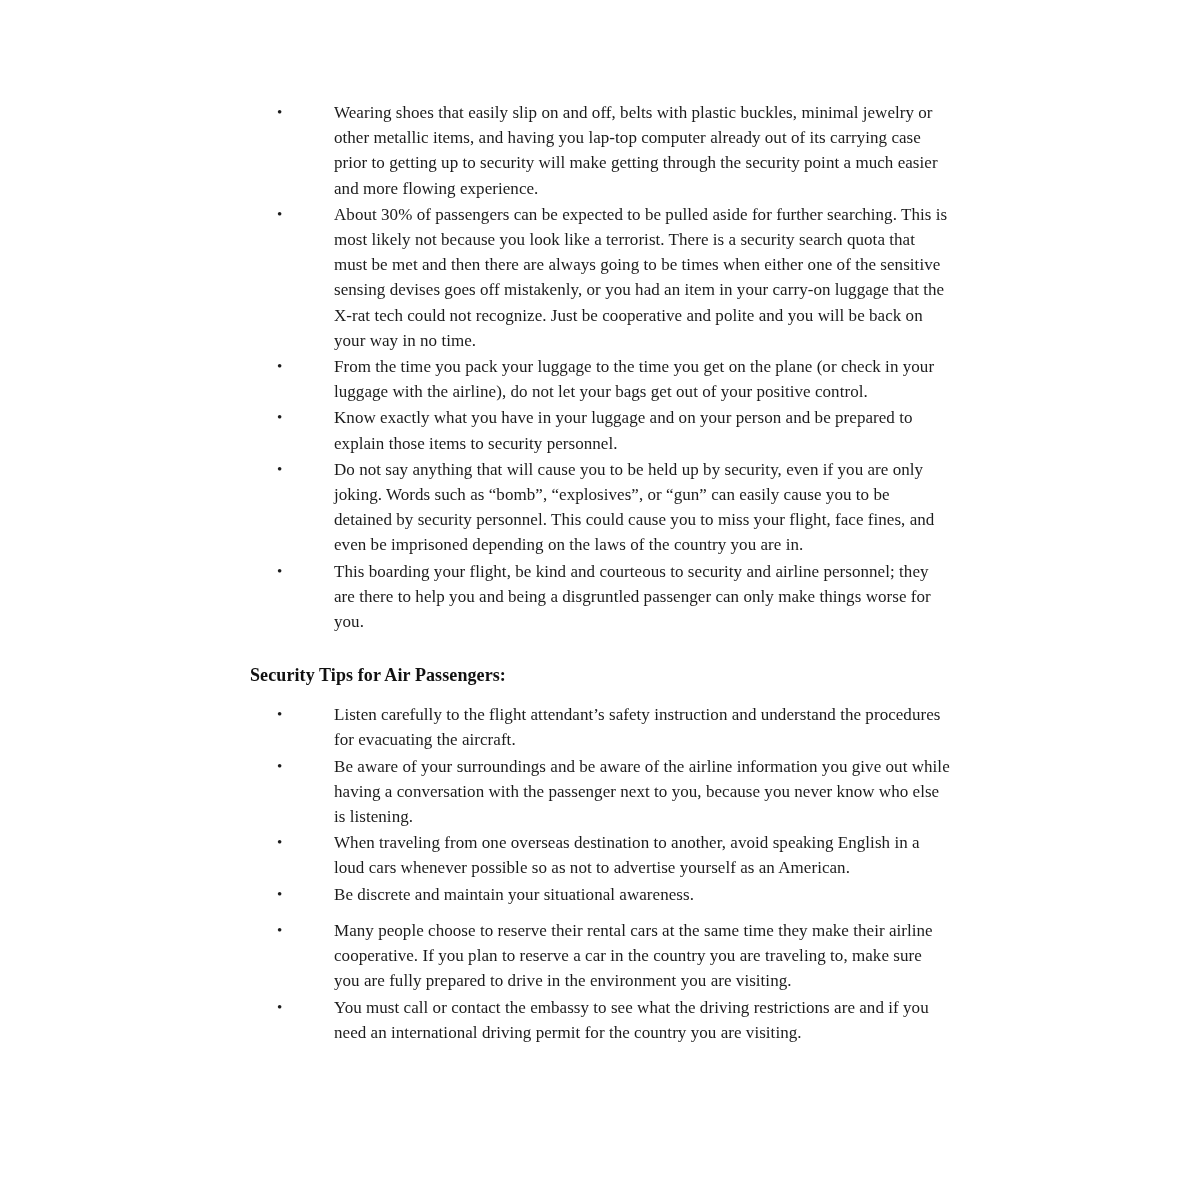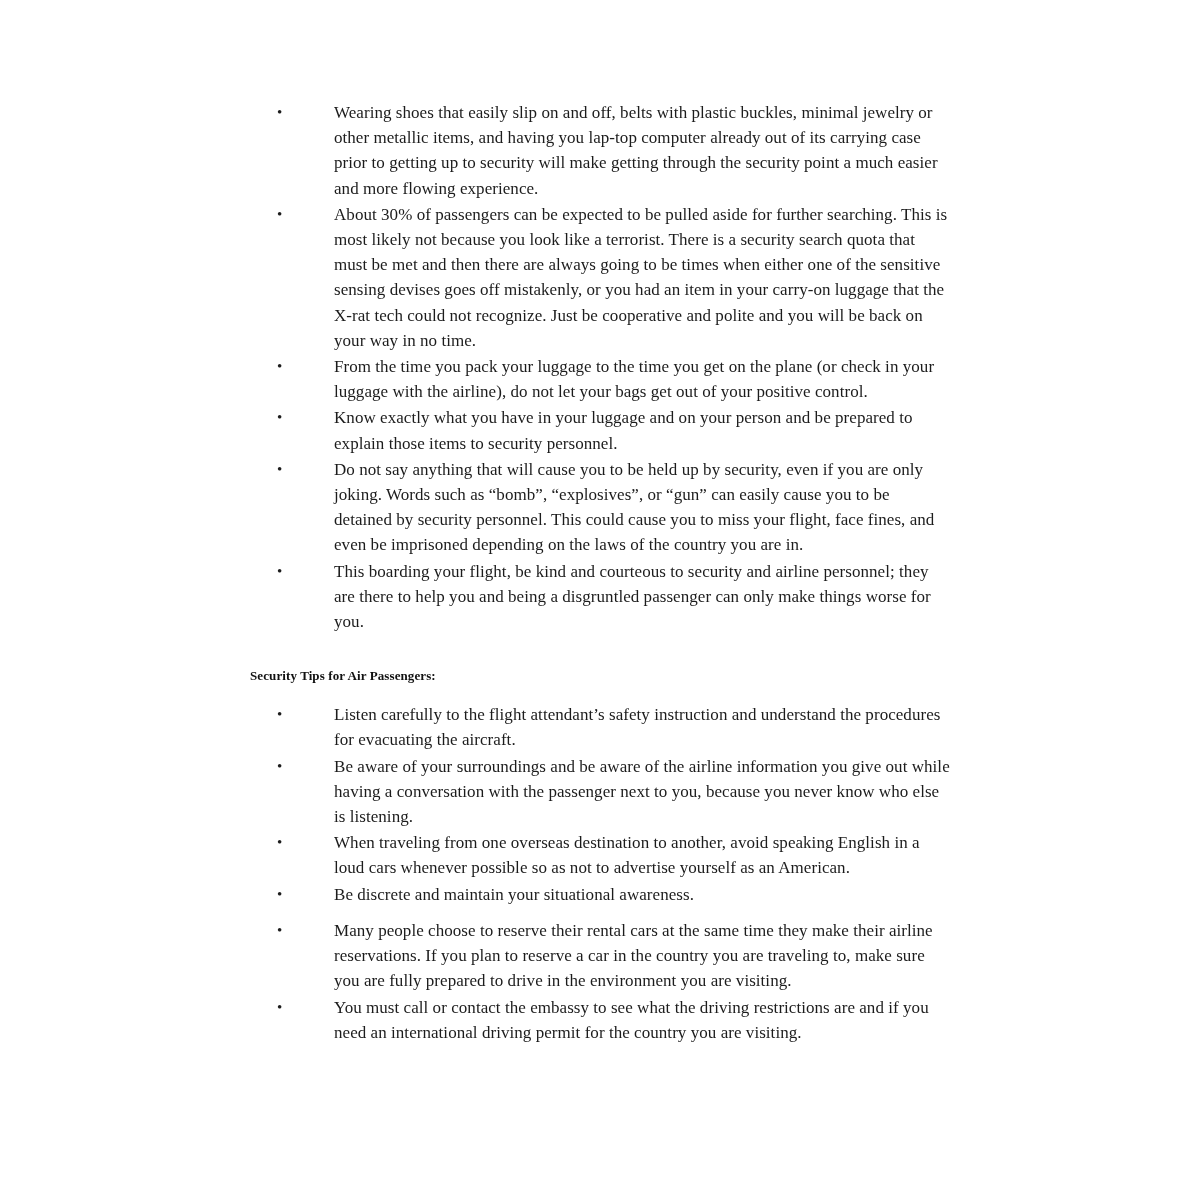--- a/index.html
+++ b/index.html
@@ -24,21 +24,21 @@
     padding: 100px 250px 0 250px;
   }
   .doc-body {
     width: 700px;
   }
   .section {
     margin: 0;
   }
   .heading {
     font-weight: bold;
-    font-size: 13px;
+    font-size: 18px;
     line-height: 25px;
     letter-spacing: 0.1px;
     color: #111111;
     margin: 18px 0 14px 0;
   }
   ul.bullets {
     list-style: none;
     margin: 0;
     padding: 0;
   }
@@ -121,21 +121,21 @@
             <span class="marker">•</span>
             <span class="text">Be discrete and maintain your situational awareness.</span>
           </li>
         </ul>
         <div class="gap-after-list"></div>
       </div>
       <div class="section">
         <ul class="bullets">
           <li>
             <span class="marker">•</span>
-            <span class="text">Many people choose to reserve their rental cars at the same time they make their airline reservations. If you plan to reserve a car in the country you are traveling to, make sure you are fully prepared to drive in the environment you are visiting.</span>
+            <span class="text">Many people choose to reserve their rental cars at the same time they make their airline cooperative. If you plan to reserve a car in the country you are traveling to, make sure you are fully prepared to drive in the environment you are visiting.</span>
           </li>
           <li>
             <span class="marker">•</span>
             <span class="text">You must call or contact the embassy to see what the driving restrictions are and if you need an international driving permit for the country you are visiting.</span>
           </li>
         </ul>
       </div>
     </div>
 </div>
 

